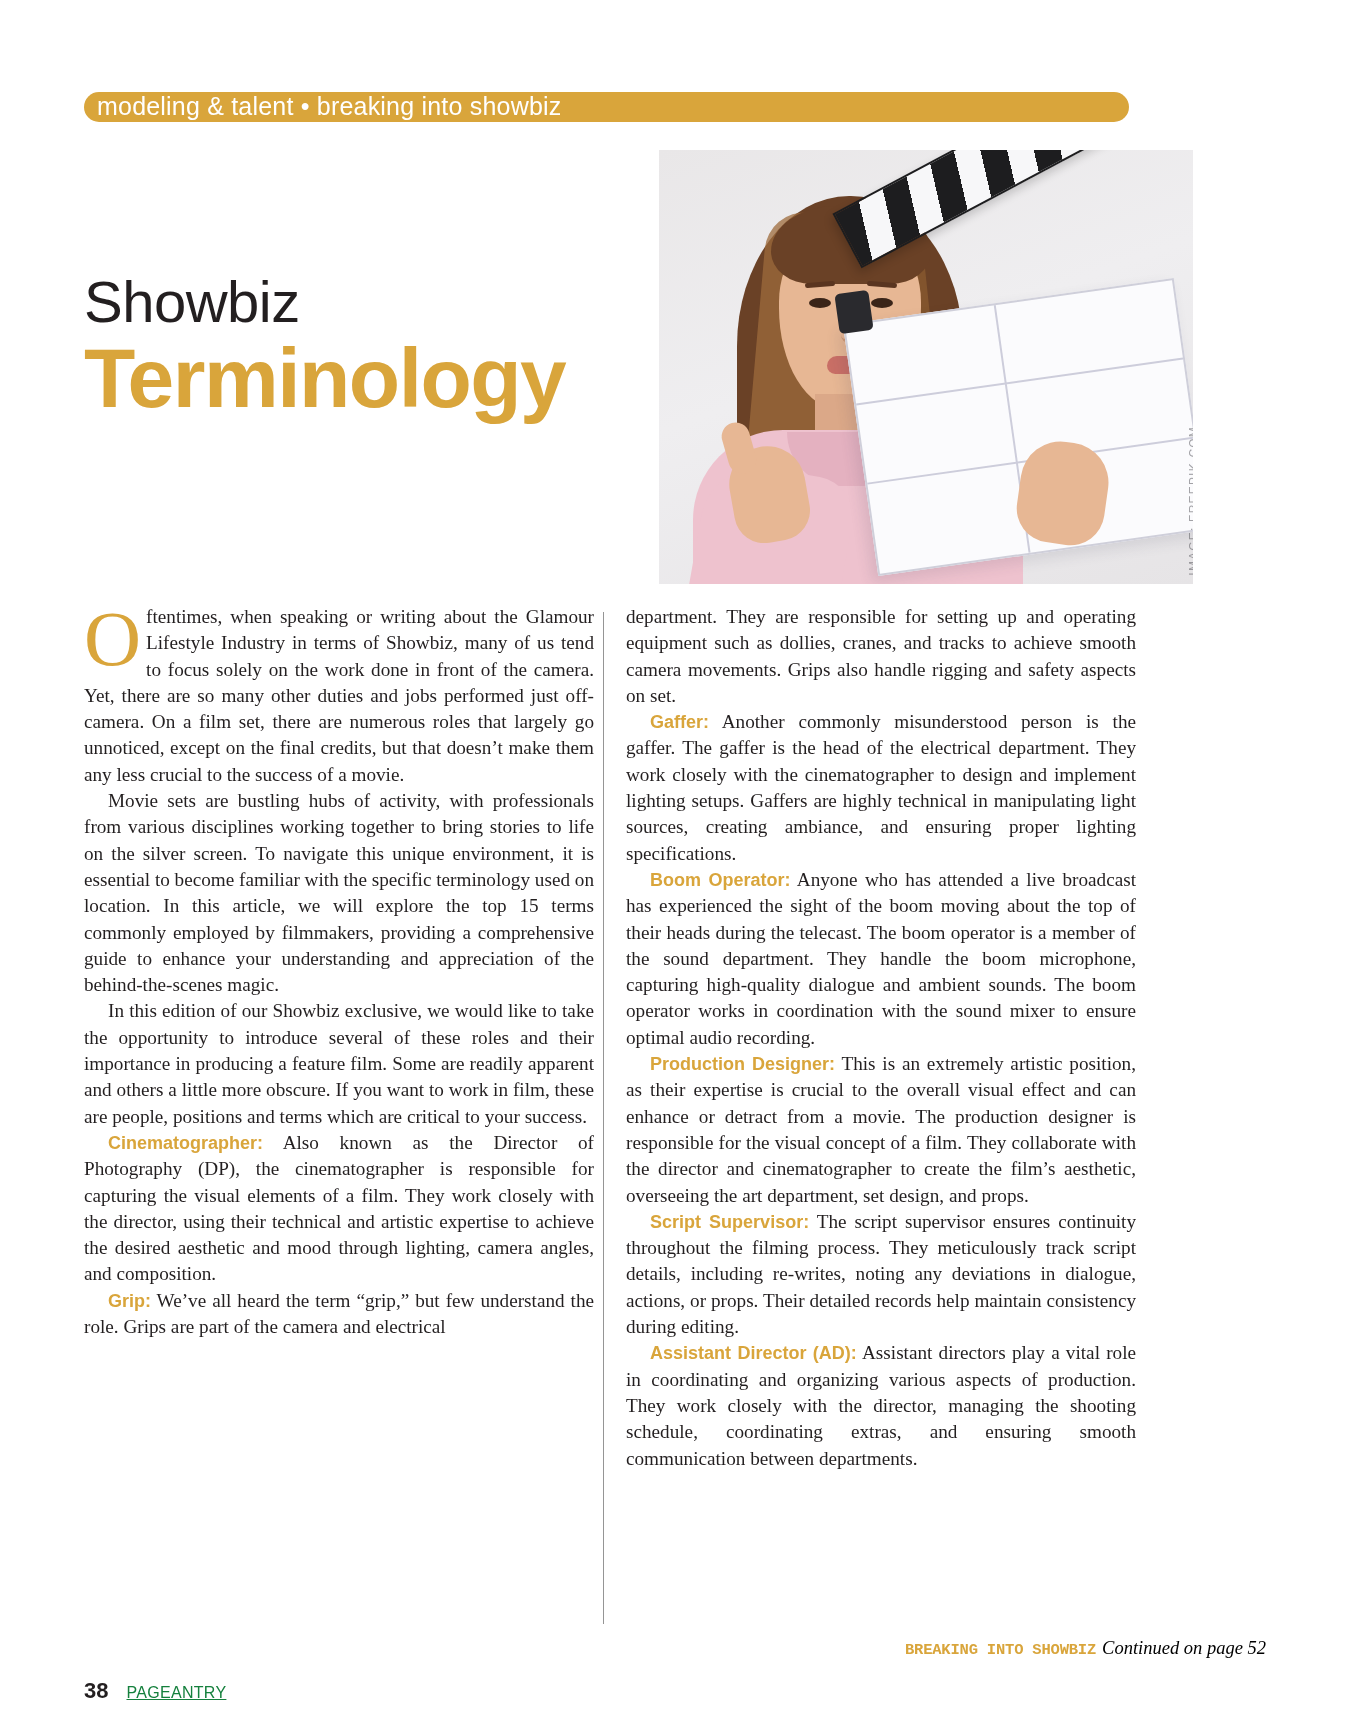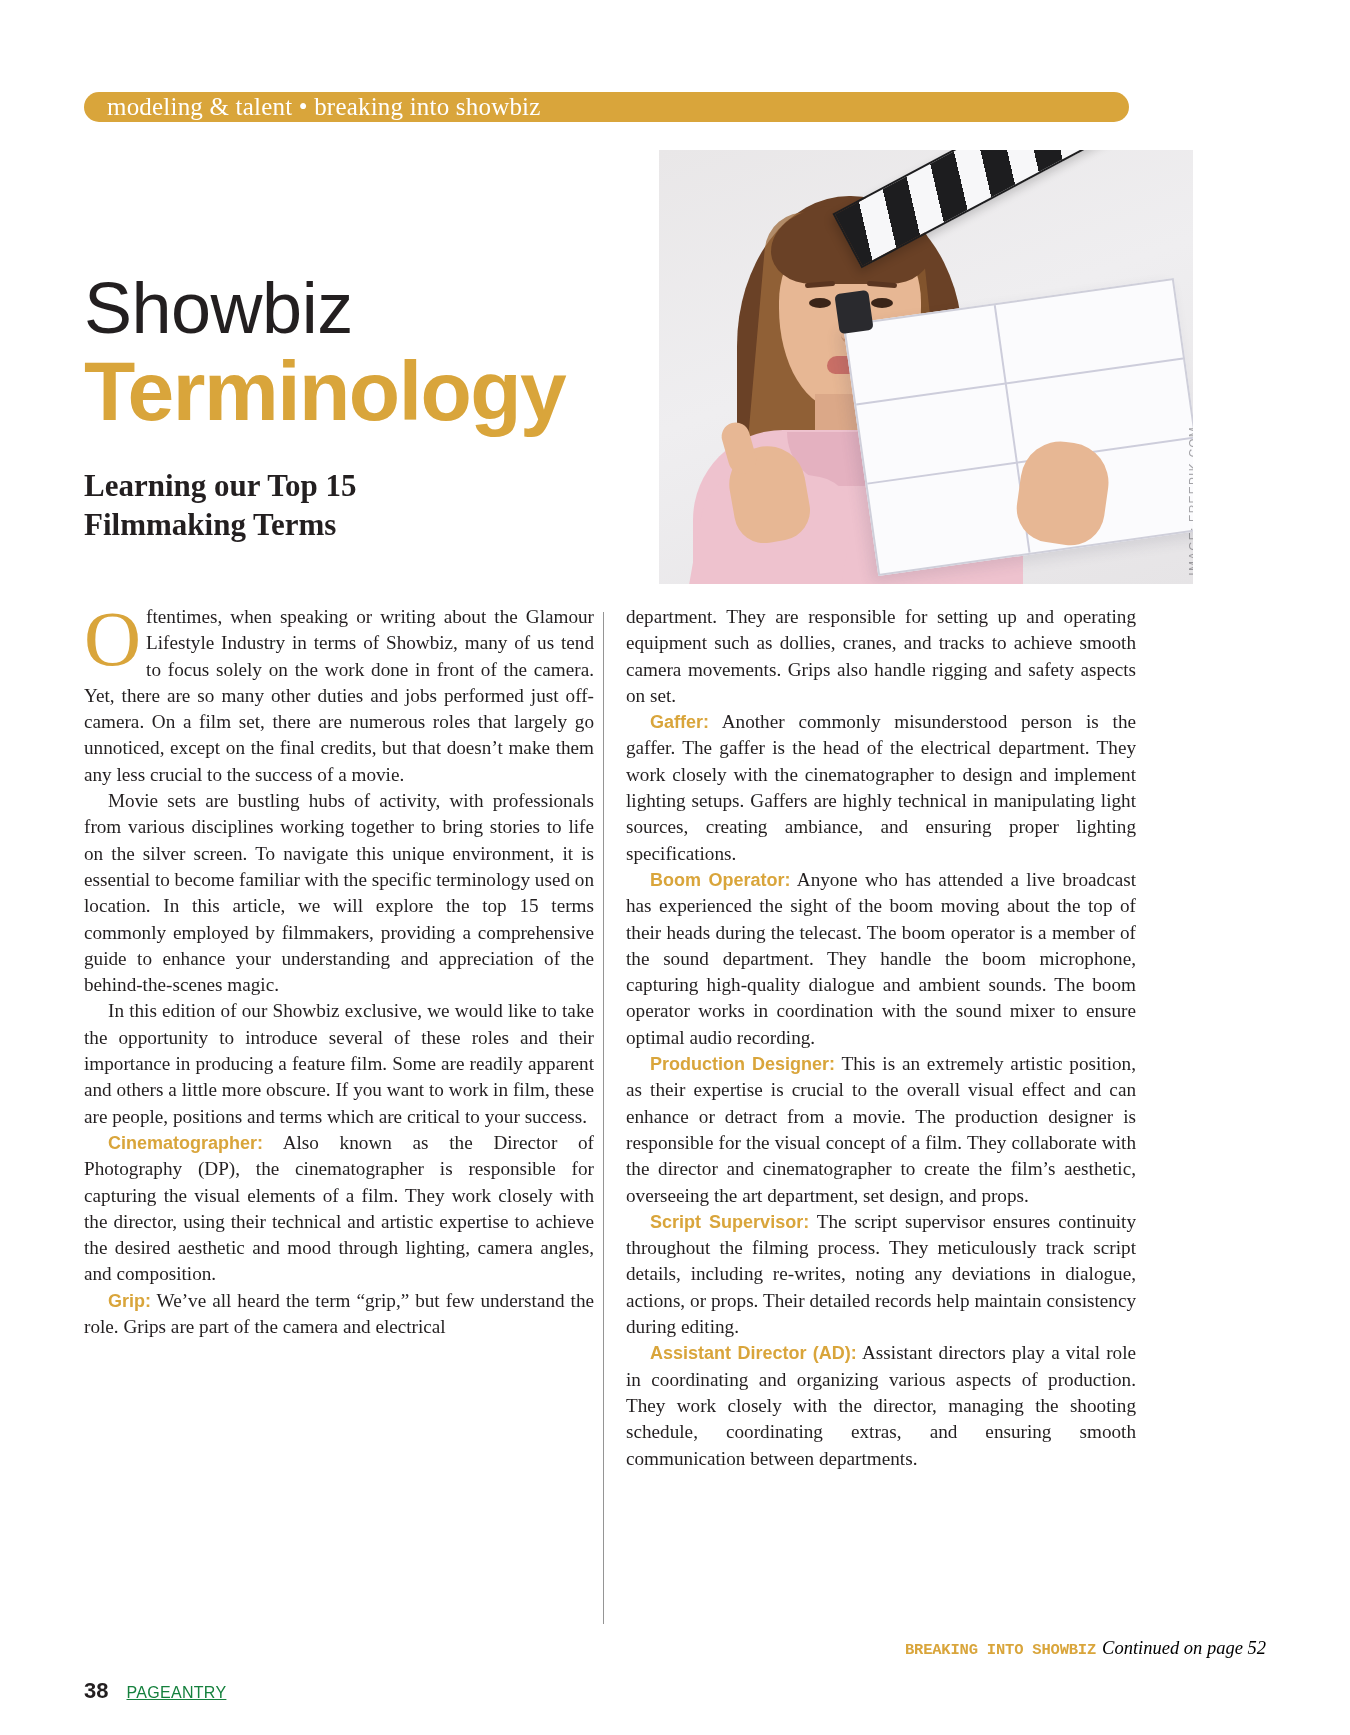--- a/index.html
+++ b/index.html
@@ -22,25 +22,25 @@
     left: 84px;
     top: 92px;
     width: 1045px;
     height: 30px;
     background: #d9a53b;
     border-radius: 15px;
     display: flex;
     align-items: center;
   }
   .kicker-text {
-    font-family: Liberation Serif, serif;
+    font-family: Liberation Sans, sans-serif;
     font-size: 25px;
     letter-spacing: 0.2px;
     color: #ffffff;
-    padding-left: 23px;
+    padding-left: 13px;
     white-space: nowrap;
     line-height: 1;
     position: relative;
     top: -1px;
   }
 
   
   .hero {
     position: absolute;
     left: 659px;
@@ -272,21 +272,21 @@
 
   
   .headline {
     position: absolute;
     left: 84px;
     top: 274px;
     width: 560px;
   }
   .head-1 {
     font-family: "Liberation Sans", sans-serif;
-    font-size: 72px;
+    font-size: 58px;
     line-height: 0.95;
     color: #231f20;
     letter-spacing: -0.5px;
     margin: 0;
     font-weight: 400;
   }
   .head-2 {
     font-family: "Liberation Sans", sans-serif;
     font-size: 84px;
     line-height: 0.95;
@@ -446,24 +446,20 @@
     <div class="thumb-up"></div>
 
     <div class="watermark">IMAGE: FREEPIK.COM</div>
   </div>
 
   <div class="headline">
     <div class="head-1">Showbiz</div>
     <div class="head-2">Terminology</div>
   </div>
 
-  <div class="deck">
-    <div>Learning our Top 15</div>
-    <div>Filmmaking Terms</div>
-  </div>
 
   <div class="columns">
 
     <div class="col left">
       <p class="first"><span class="dropcap">O</span><span>ftentimes, when speaking or writing about the Glamour Lifestyle Industry in terms of Showbiz, many of us tend to focus solely on the work done in front of the camera. Yet, there are so many other duties and jobs performed just off-camera. On a film set, there are numerous roles that largely go unnoticed, except on the final credits, but that doesn’t make them any less crucial to the success of a movie.</span></p>
       <p><span>Movie sets are bustling hubs of activity, with professionals from various disciplines working together to bring stories to life on the silver screen. To navigate this unique environment, it is essential to become familiar with the specific terminology used on location. In this article, we will explore the top 15 terms commonly employed by filmmakers, providing a comprehensive guide to enhance your understanding and appreciation of the behind-the-scenes magic.</span></p>
       <p><span>In this edition of our Showbiz exclusive, we would like to take the opportunity to introduce several of these roles and their importance in producing a feature film. Some are readily apparent and others a little more obscure. If you want to work in film, these are people, positions and terms which are critical to your success.</span></p>
       <p><span class="term">Cinematographer:</span><span> Also known as the Director of Photography (DP), the cinematographer is responsible for capturing the visual elements of a film. They work closely with the director, using their technical and artistic expertise to achieve the desired aesthetic and mood through lighting, camera angles, and composition.</span></p>
       <p><span class="term">Grip:</span><span> We’ve all heard the term “grip,” but few understand the role. Grips are part of the camera and electrical</span></p>
     </div>

